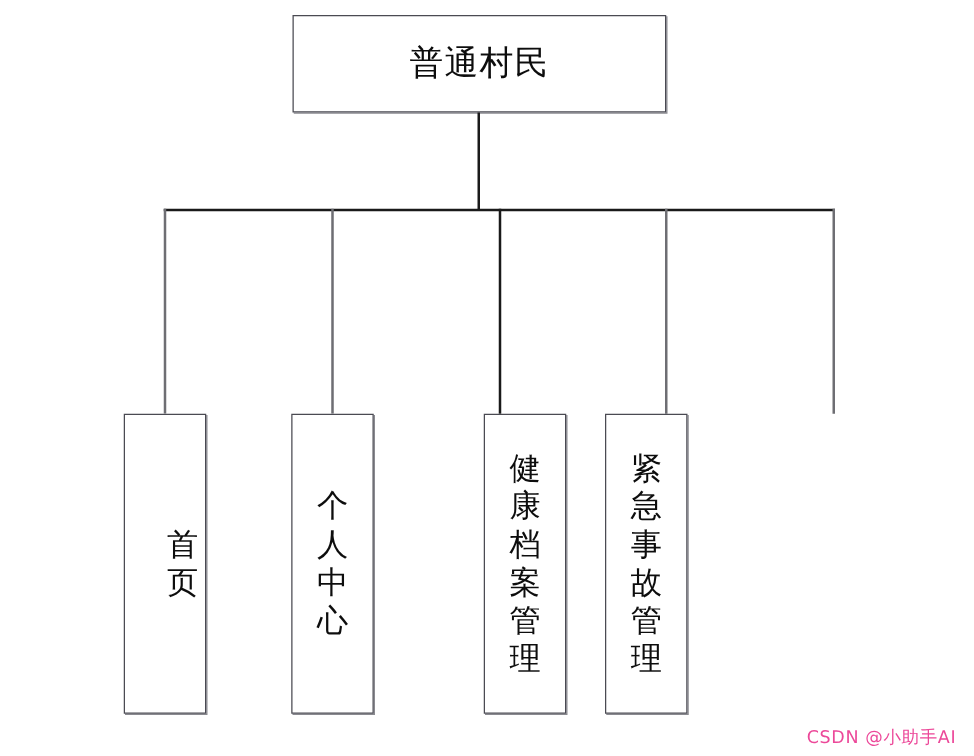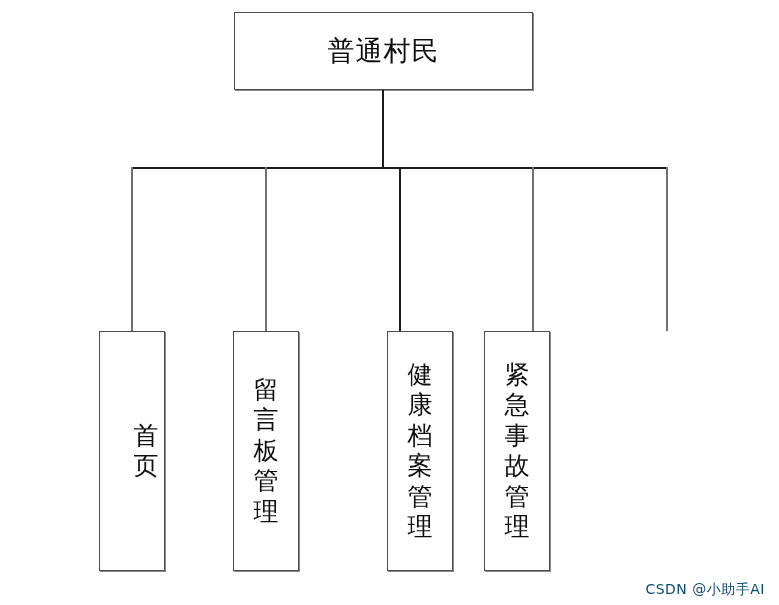--- a/index.html
+++ b/index.html
@@ -84,21 +84,21 @@
   .leaf-2 { left: 367px; margin-left: 20px; }
   .leaf-3 { left: 484px; }
   .leaf-4 { left: 634px; }
 
   
   #watermark {
     position: absolute;
     right: 14px;
     bottom: 6px;
     font-size: 14px;
-    color: #0c4a6e;
+    color: #ec4899;
     letter-spacing: 0.5px;
     white-space: nowrap;
     user-select: none;
   }
 </style>
 </head>
 <body>
 
 <div id="diagram-canvas">
 
@@ -114,21 +114,21 @@
   <div class="line line-v line-soft" style="left:265px; top:167px; height:164px;"></div>
   <div class="line line-v" style="left:399px; top:167px; height:166px;"></div>
   <div class="line line-v line-soft" style="left:532px; top:167px; height:166px;"></div>
   <div class="line line-v line-soft" style="left:666px; top:167px; height:164px;"></div>
 
   <div class="node node-leaf leaf-0">
     <span class="node-label">首页</span>
   </div>
 
   <div class="node node-leaf leaf-1">
-    <span class="node-label">留言板管理</span>
+    <span class="node-label">个人中心</span>
   </div>
 
   <div class="node node-leaf leaf-2">
     <span class="node-label">健康档案管理</span>
   </div>
 
   <div class="node node-leaf leaf-3">
     <span class="node-label">紧急事故管理</span>
   </div>
 

